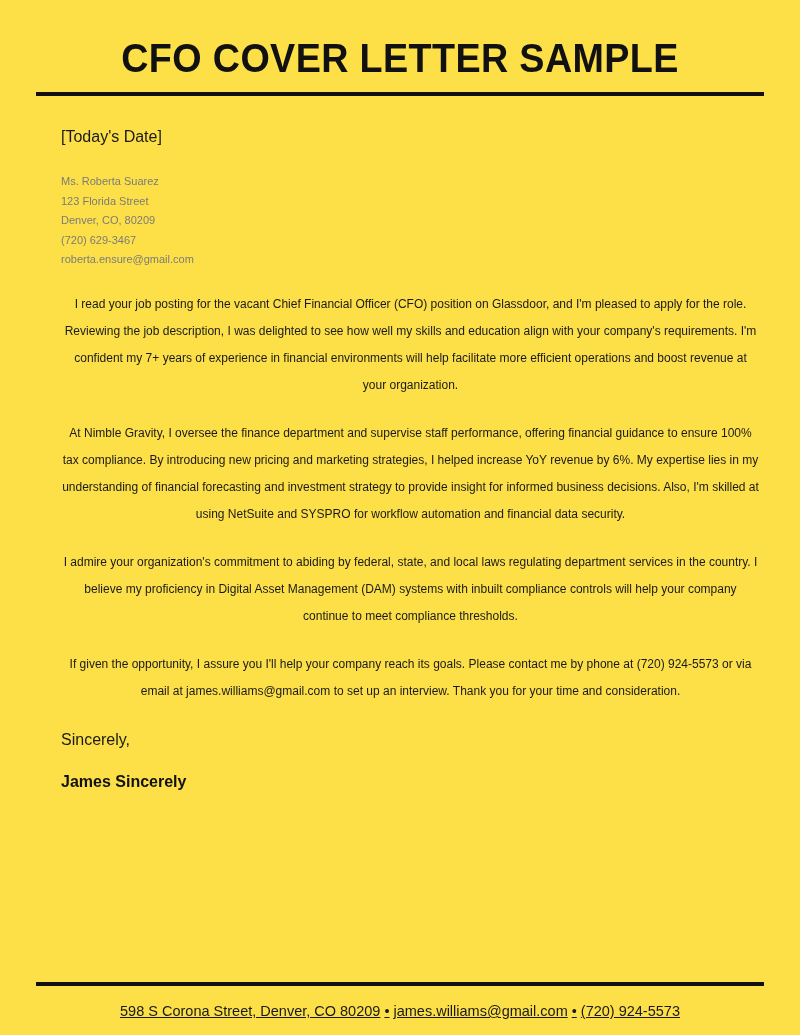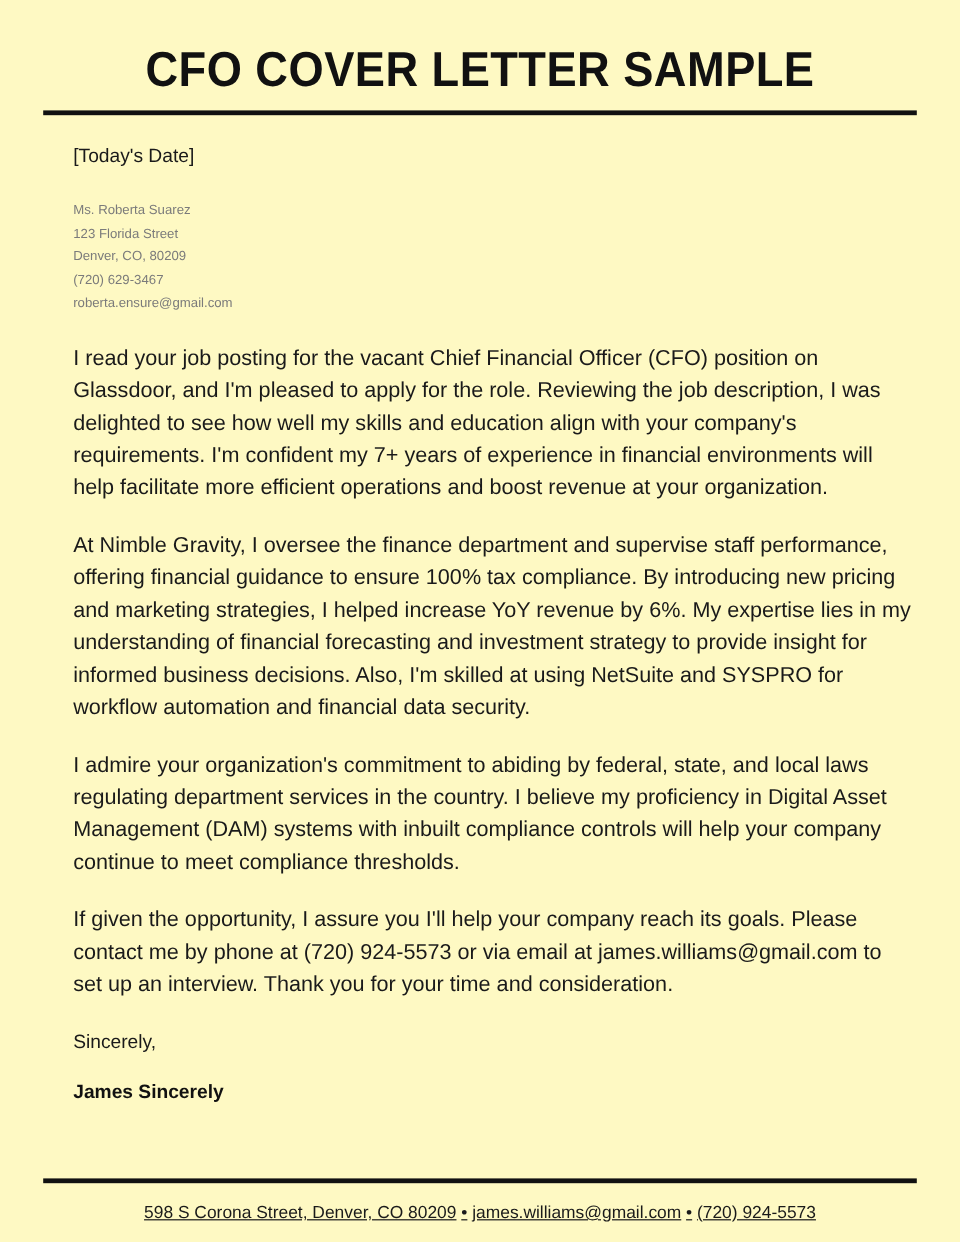--- a/index.html
+++ b/index.html
@@ -11,21 +11,21 @@
   body {
     font-family: "Liberation Sans", sans-serif;
     color: #1a1a1a;
     -webkit-font-smoothing: antialiased;
   }
   .page {
     position: relative;
     width: 800px;
     height: 1035px;
     margin: 0 auto;
-    background: #fef9c3;
+    background: #fde047;
     box-sizing: border-box;
     overflow: hidden;
   }
 
   
   .doc-header {
     padding: 34px 36px 0 36px;
   }
   .doc-title {
     margin: 0;
@@ -45,21 +45,21 @@
     background: #111111;
     margin: 10px 36px 0 36px;
   }
   .rule-bottom {
     margin: 0 36px 0 36px;
   }
 
   
   .letter {
     padding: 0 40px 0 61px;
-    margin-top: 24px;
+    margin-top: 30px;
   }
   .date-line {
     font-size: 16px;
     line-height: 22px;
     color: #1a1a1a;
     margin: 0;
   }
   .recipient {
     margin: 24px 0 0 0;
     color: #7b7b7b;
@@ -71,24 +71,24 @@
     white-space: nowrap;
   }
   .salutation {
     margin: 26px 0 0 0;
     font-size: 16px;
     line-height: 24px;
     color: #1a1a1a;
   }
   .para {
     margin: 21px 0 0 0;
-    font-size: 18px;
+    font-size: 12px;
     line-height: 27px;
     color: #1a1a1a;
-    text-align: left;
+    text-align: center;
   }
   .closing {
     margin: 23px 0 0 0;
     font-size: 16px;
     line-height: 24px;
     color: #1a1a1a;
   }
   .signature {
     margin: 18px 0 0 0;
     font-size: 16px;

